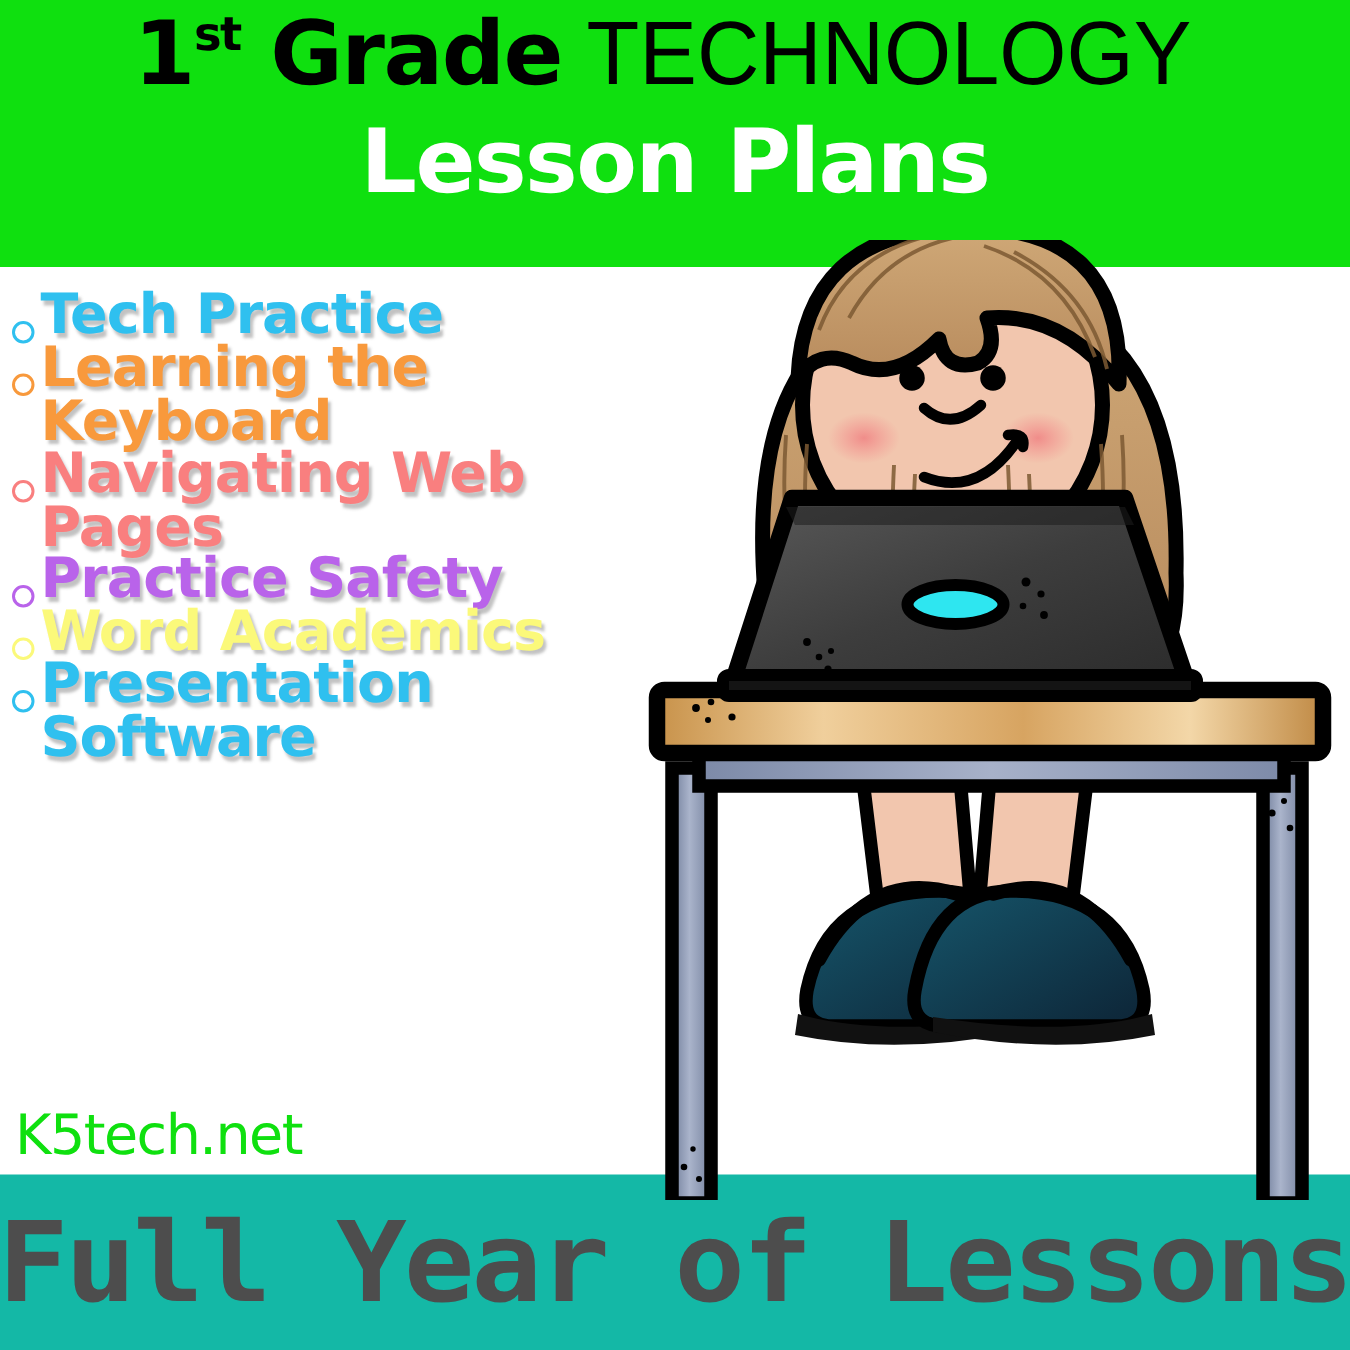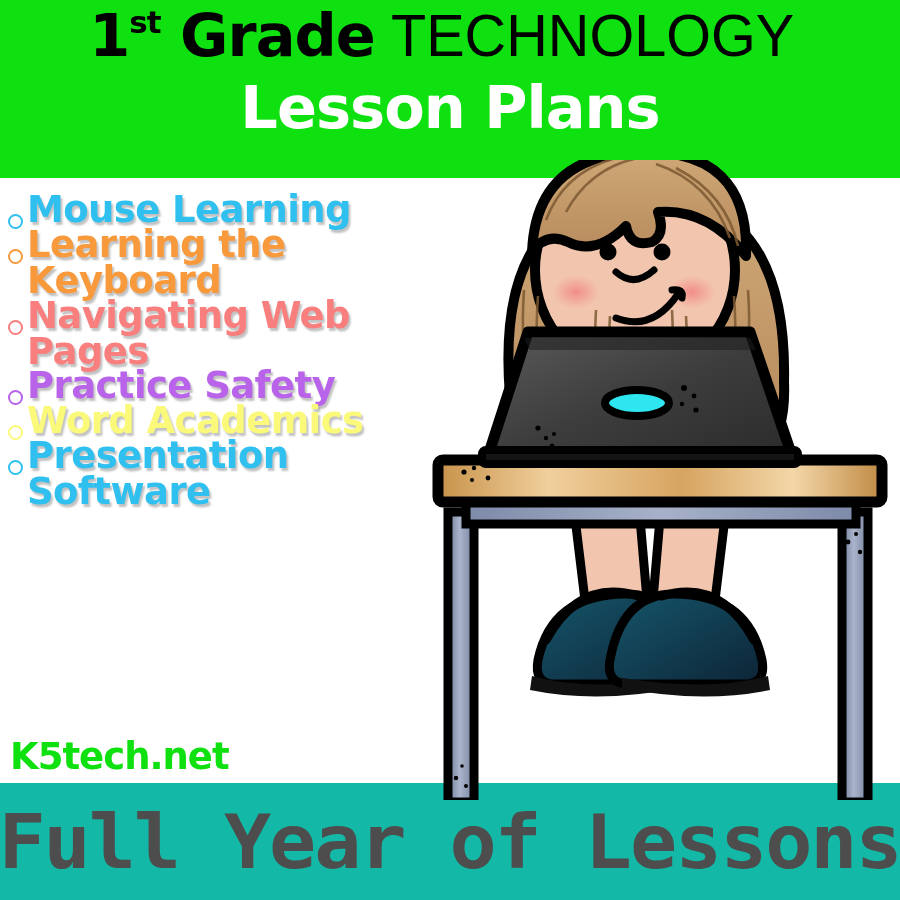--- a/index.html
+++ b/index.html
@@ -36,21 +36,21 @@
     width:15px;height:15px;border-radius:50%;border:2.5px solid currentColor;
     box-sizing:border-box;flex:0 0 auto;margin-top:22px;margin-right:4px;background:transparent;
   }
   .li-text{
     font-family:"DejaVu Sans",sans-serif;font-weight:bold;font-size:37px;
     line-height:0.98;letter-spacing:-0.6px;
     text-shadow:2px 3px 2px rgba(120,120,120,0.45);
   }
   .brand{
     position:absolute;left:10px;top:735px;color:#0fe00f;
-    font-family:"DejaVu Sans",sans-serif;font-weight:bold;font-size:37px;letter-spacing:-1px;
+    font-family:"DejaVu Sans",sans-serif;font-weight:normal;font-size:37px;letter-spacing:-1px;
   }
 
   
   .footer-band{
     position:absolute;left:0;top:783px;width:900px;height:117px;background:#14b8a6;
     display:flex;align-items:center;justify-content:center;
   }
   .footer-text{
     color:#4d4d4d;font-family:"DejaVu Sans Mono",monospace;font-weight:bold;
     font-size:74px;line-height:1;letter-spacing:-2px;white-space:nowrap;
@@ -70,21 +70,21 @@
     <div class="title-line1">
       <span class="t-grade"><span>1</span><span class="sup-st">st</span><span> Grade</span></span>
       <span class="t-tech">TECHNOLOGY</span>
     </div>
     <div class="title-line2">Lesson Plans</div>
   </div>
 
   <div class="list" id="lesson-list">
       <div class="li" style="color: rgb(47, 192, 239);">
         <span class="bullet"></span>
-        <span class="li-text">Mouse Learning</span>
+        <span class="li-text">Tech Practice</span>
       </div>
       <div class="li" style="color: rgb(248, 153, 60);">
         <span class="bullet"></span>
         <span class="li-text">Learning the Keyboard</span>
       </div>
       <div class="li" style="color: rgb(249, 127, 127);">
         <span class="bullet"></span>
         <span class="li-text">Navigating Web Pages</span>
       </div>
       <div class="li" style="color: rgb(185, 99, 234);">

